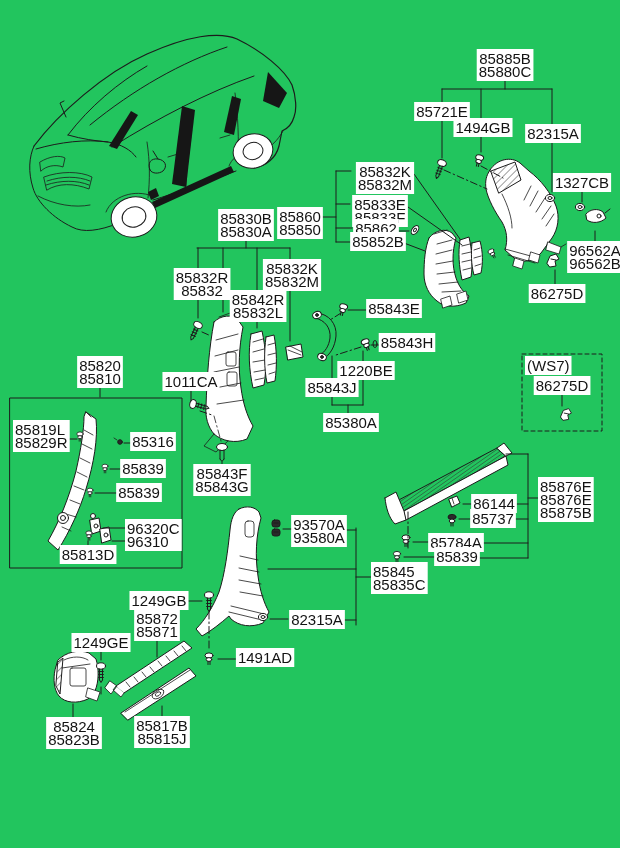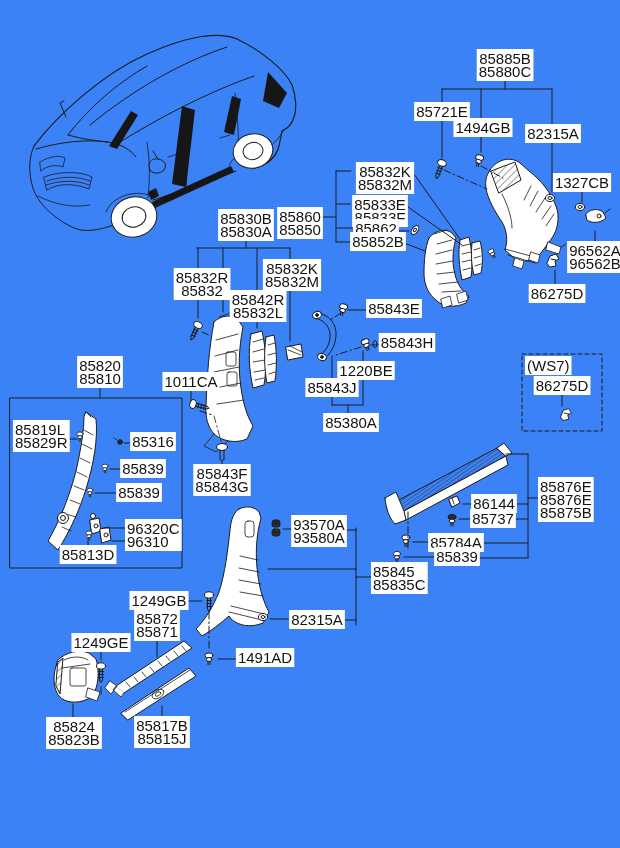--- a/index.html
+++ b/index.html
@@ -1,16 +1,16 @@
 <!DOCTYPE html>
 <html><head>
 <meta charset="utf-8">
 <style>
   html,body{margin:0;padding:0;background:#fff;}
-  .stage{width:620px;height:848px;background:#3b82f6;position:relative;overflow:hidden;}
+  .stage{width:620px;height:848px;background:#22c55e;position:relative;overflow:hidden;}
   svg{display:block;}
   #art *{stroke:#1c1c1c;stroke-width:1;fill:none;stroke-linejoin:round;stroke-linecap:round;}
   #art .fw{fill:#ffffff;}
   #art .fb{fill:#161616;stroke:none;}
   #art .fd{fill:#2a2a2a;}
   #art .ht{fill:url(#hatch);}
   #art .hd{fill:url(#hatchD);}
   #art .dd{stroke-dasharray:7 3 1.5 3;}
   #art .dsh{stroke-dasharray:4 3;}
   #art .thin{stroke-width:0.8;}

